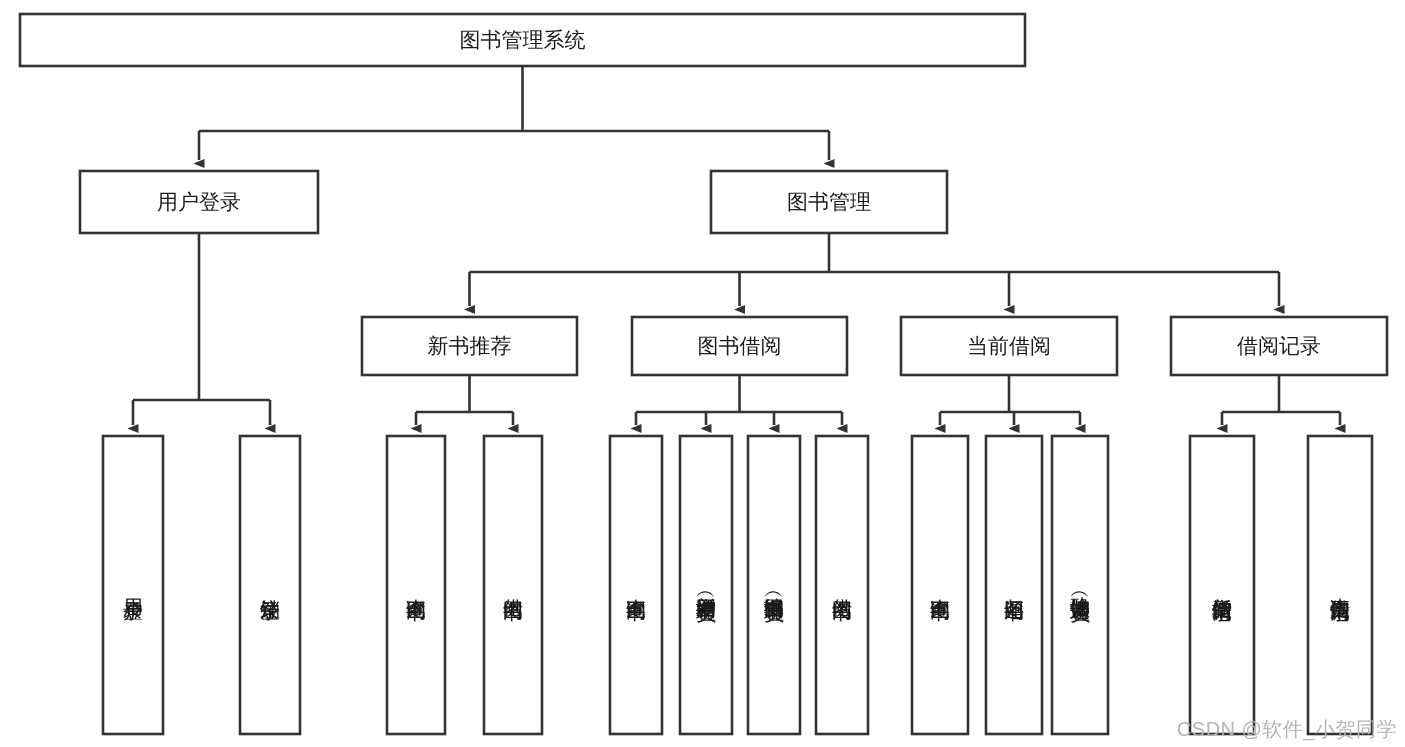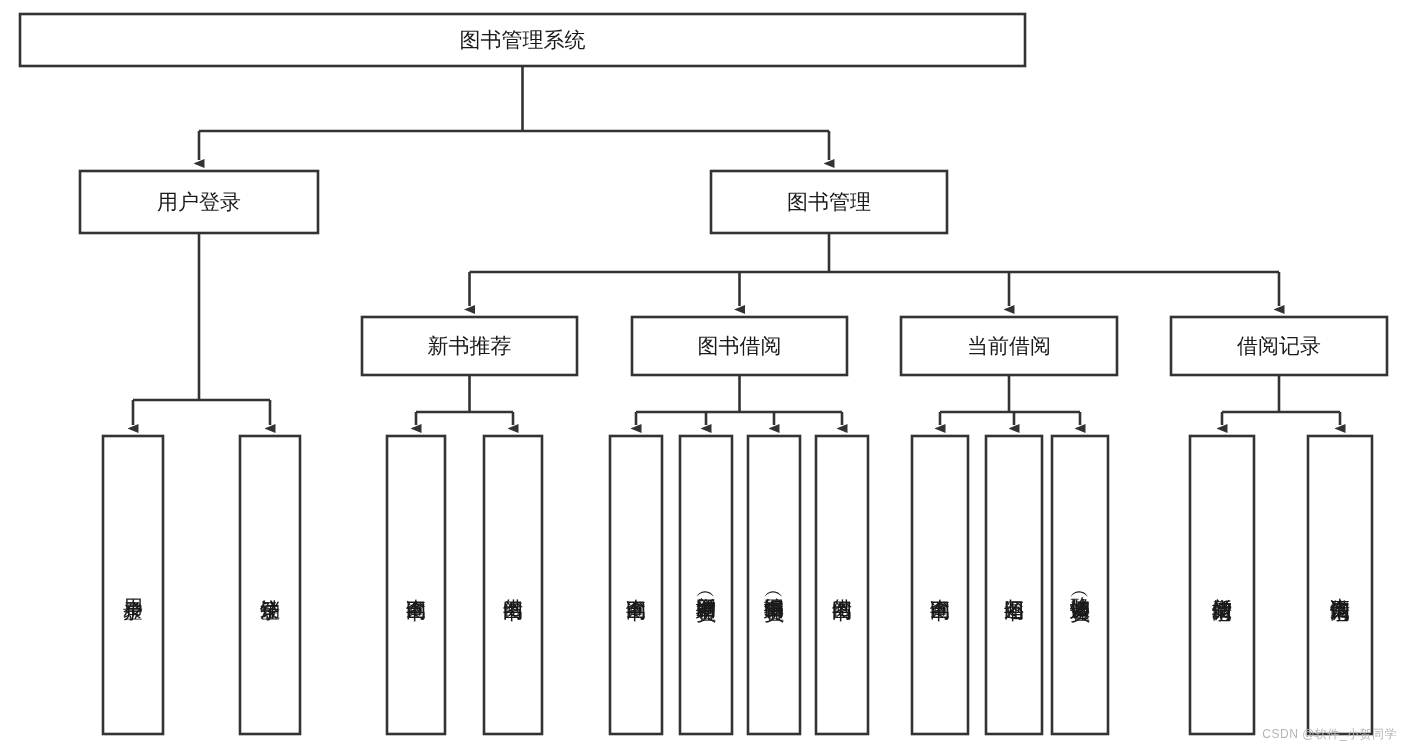--- a/index.html
+++ b/index.html
@@ -26,21 +26,21 @@
     font-size:21px;
     text-anchor:middle;
     dominant-baseline:middle;
     white-space:pre;
   }
   .watermark{
     position:absolute;
     right:8px;
     bottom:4px;
     font-family:"Liberation Sans","DejaVu Sans",sans-serif;
-    font-size:12px;
+    font-size:20px;
     color:#b4b4b4;
     letter-spacing:.5px;
     user-select:none;
     pointer-events:none;
   }
 </style>
 </head>
 <body>
 
 <svg id="diagram" viewBox="0 0 1405 747" xmlns="http://www.w3.org/2000/svg">

